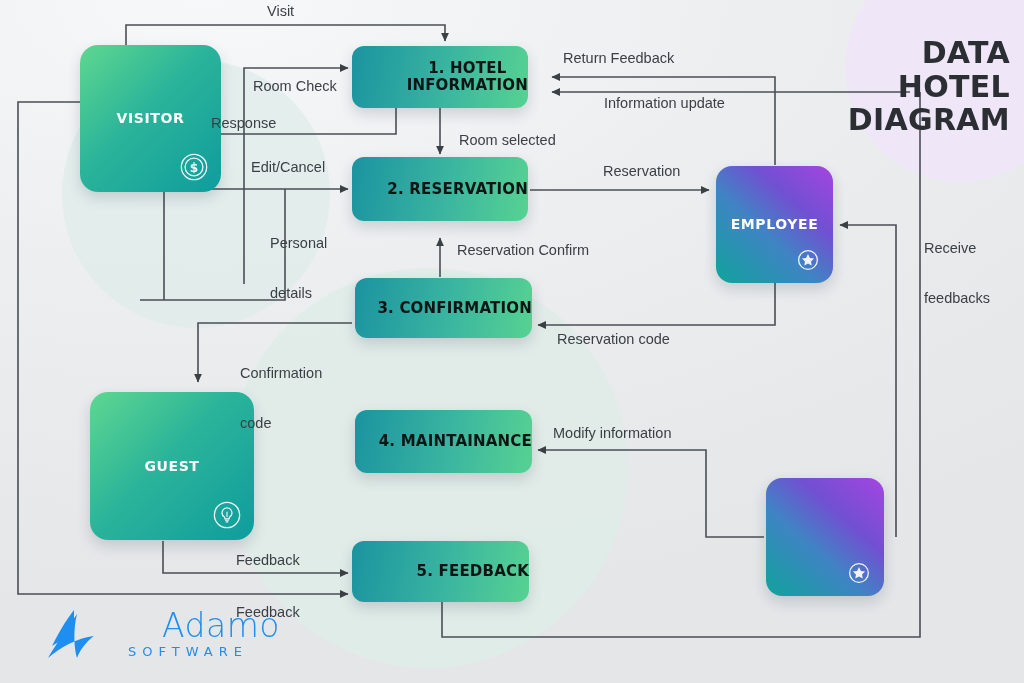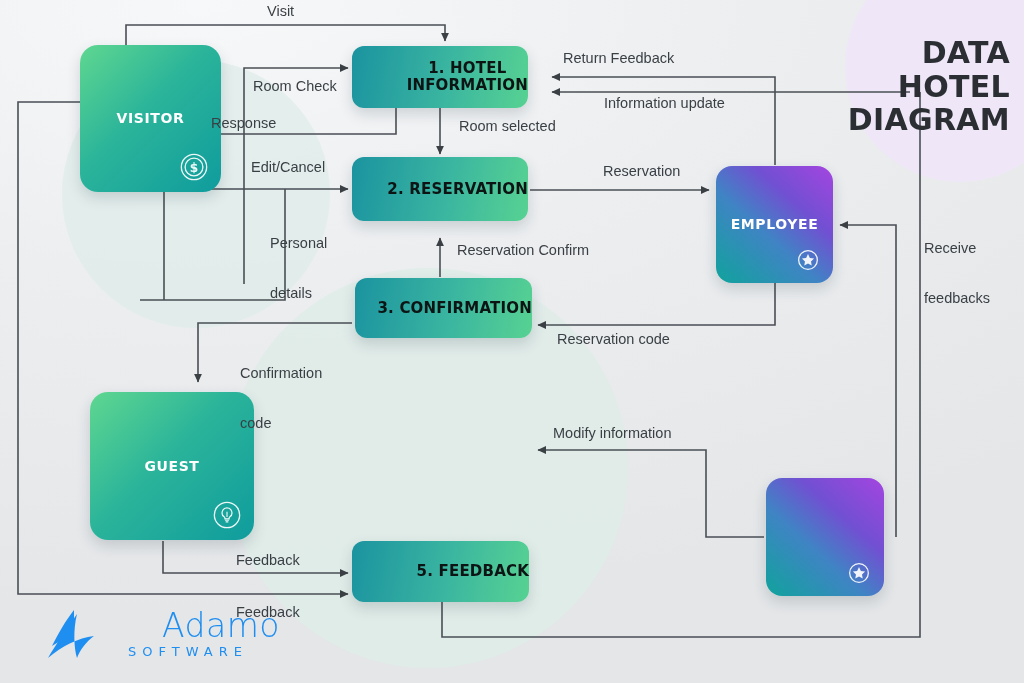--- a/index.html
+++ b/index.html
@@ -109,20 +109,23 @@
   </div>
 
   <div class="node proc" style="left:352px;top:157px;width:176px;height:64px;background:linear-gradient(100deg,#1b93a0 0%,#3bb6a0 55%,#57d292 100%);">
     <div class="lbl">2. RESERVATION</div>
   </div>
 
   <div class="node proc" style="left:355px;top:278px;width:177px;height:60px;background:linear-gradient(100deg,#1b93a0 0%,#3bb6a0 55%,#57d292 100%);">
     <div class="lbl">3. CONFIRMATION</div>
   </div>
 
+  <div class="node proc" style="left:355px;top:410px;width:177px;height:63px;background:linear-gradient(100deg,#1b93a0 0%,#3bb6a0 55%,#57d292 100%);">
+    <div class="lbl">4. MAINTAINANCE</div>
+  </div>
 
   <div class="node proc" style="left:352px;top:541px;width:177px;height:61px;background:linear-gradient(100deg,#1b93a0 0%,#3bb6a0 55%,#57d292 100%);">
     <div class="lbl">5. FEEDBACK</div>
   </div>
 
   <div class="node ext" style="left:55px;top:45px;width:141px;height:147px;border-radius:18px;background:linear-gradient(135deg,#5fd790 0%,#2bb49a 45%,#0f9c9d 100%);margin-left:25px;">
     <div class="lbl">VISITOR</div>
     <svg class="ext-icon" viewBox="0 0 32 32">
       <circle cx="16" cy="16" r="13.5" fill="none" stroke="#ffffff" stroke-width="1.4"></circle>
       <circle cx="16" cy="16" r="9.5" fill="none" stroke="#ffffff" stroke-width="1.4"></circle>
@@ -151,21 +154,21 @@
   <div class="node ext" style="left:766px;top:478px;width:118px;height:118px;border-radius:16px;background:linear-gradient(42deg,#10a39c 0%,#3f84c4 40%,#7150d2 66%,#a445e0 100%);">
     <svg class="ext-icon" viewBox="0 0 32 32" style="width:26px;height:26px;">
       <circle cx="16" cy="16" r="11.5" fill="none" stroke="#ffffff" stroke-width="1.6"></circle>
       <path d="M16 8.6l2.3 4.8 5.2.7-3.8 3.6.9 5.2-4.6-2.5-4.6 2.5.9-5.2-3.8-3.6 5.2-.7z" fill="#ffffff"></path>
     </svg>
   </div>
 
   <div class="edge-label" style="left:267px;top:3px;">Visit</div>
   <div class="edge-label" style="left:253px;top:78px;">Room Check</div>
   <div class="edge-label" style="left:211px;top:115px;">Response</div>
-  <div class="edge-label" style="left:459px;top:118px;text-align:right;">Room selected</div>
+  <div class="edge-label" style="left:459px;top:132px;text-align:right;">Room selected</div>
   <div class="edge-label" style="left:251px;top:159px;">Edit/Cancel</div>
   <div class="edge-label" style="left:270px;top:202px;">
     <div>Personal</div>
     <div>details</div>
   </div>
   <div class="edge-label" style="left:603px;top:163px;">Reservation</div>
   <div class="edge-label" style="left:457px;top:242px;">Reservation Confirm</div>
   <div class="edge-label" style="left:563px;top:50px;">Return Feedback</div>
   <div class="edge-label" style="left:604px;top:95px;">Information update</div>
   <div class="edge-label" style="left:240px;top:332px;">

